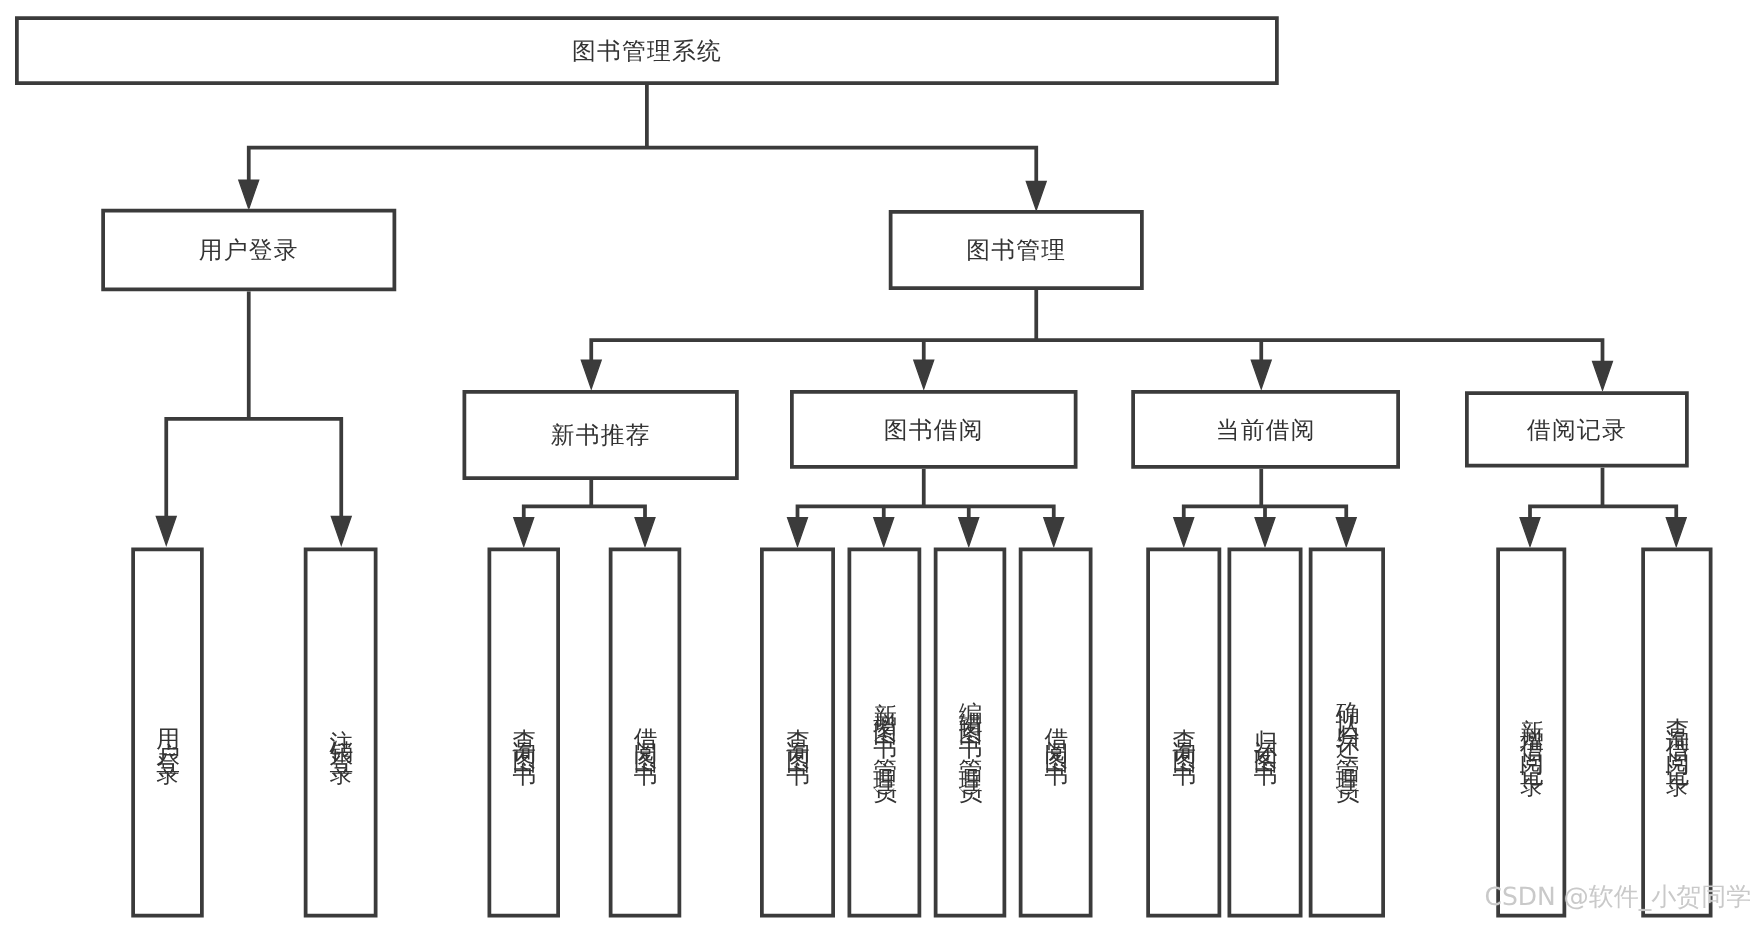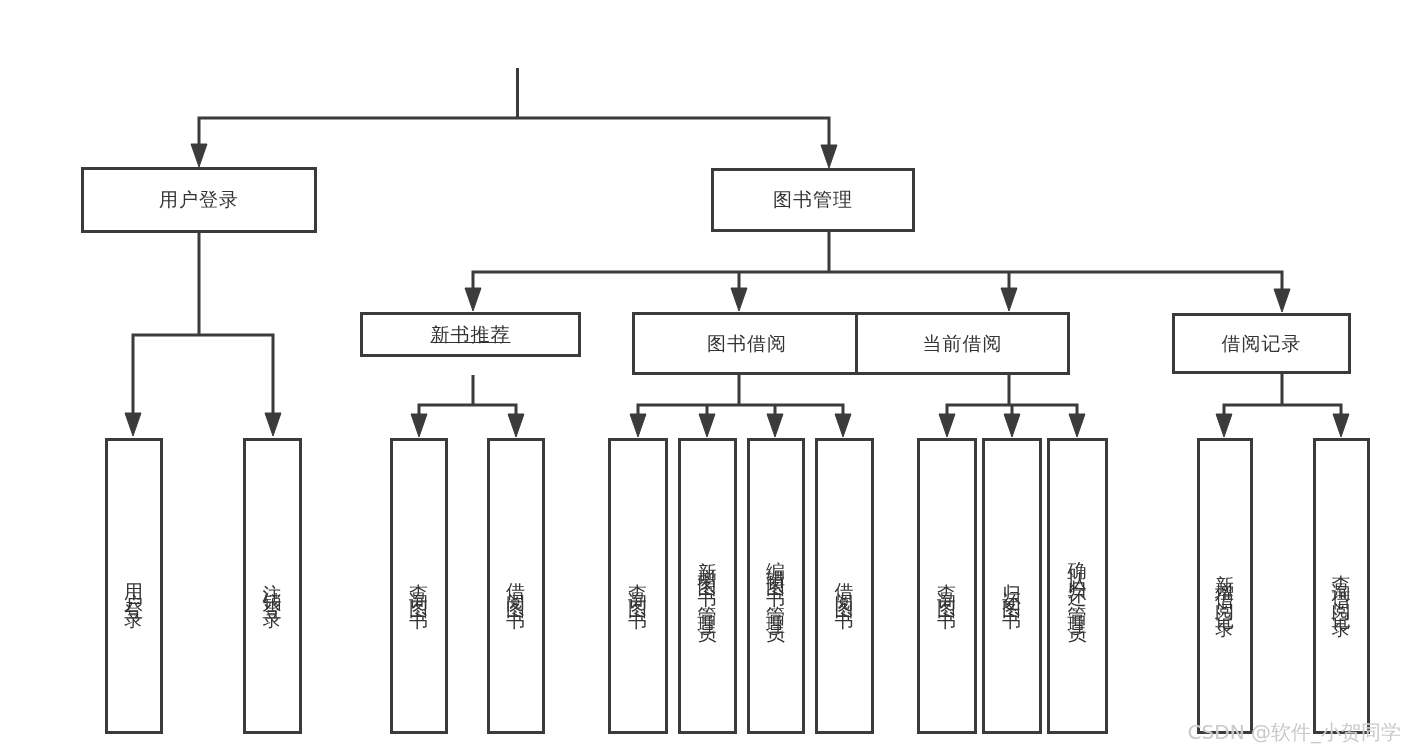--- a/index.html
+++ b/index.html
@@ -21,21 +21,21 @@
     border:3px solid var(--line);background:#fff;
     display:flex;align-items:center;justify-content:center;
     color:var(--text);text-align:center;
   }
   .h-node{font-size:19px;letter-spacing:1px;white-space:nowrap;}
   .v-node{
     writing-mode:vertical-rl;text-orientation:mixed;
     font-size:19px;letter-spacing:9px;line-height:1;
   }
   .watermark{
-    position:absolute;right:4px;bottom:1px;z-index:6;
+    position:absolute;right:4px;bottom:16px;z-index:6;
     font-size:20px;color:var(--wm);white-space:nowrap;
     text-shadow:0 0 1px rgba(255,255,255,.8);
   }
 </style>
 </head>
 <body>
 
 <div class="stage">
 
   <svg class="connectors" width="1405" height="747" viewBox="0 0 1405 747">
@@ -71,27 +71,28 @@
       <polygon points="767,414 783,414 775,437"></polygon>
       <polygon points="835,414 851,414 843,437"></polygon>
       <polygon points="939,414 955,414 947,437"></polygon>
       <polygon points="1004,414 1020,414 1012,437"></polygon>
       <polygon points="1069,414 1085,414 1077,437"></polygon>
       <polygon points="1216,414 1232,414 1224,437"></polygon>
       <polygon points="1333,414 1349,414 1341,437"></polygon>
     </g>
   </svg>
 
+  <div class="node h-node" style="left:12px;top:13px;width:1011px;height:55px;">图书管理系统</div>
 
   <div class="node h-node" style="left:81px;top:167px;width:236px;height:66px;">用户登录</div>
   <div class="node h-node" style="left:711px;top:168px;width:204px;height:64px;">图书管理</div>
 
-  <div class="node h-node" style="left:360px;top:312px;width:221px;height:45px;text-decoration:underline;">新书推荐</div>
+  <div class="node h-node" style="left:370px;top:312px;width:221px;height:72px;">新书推荐</div>
   <div class="node h-node" style="left:632px;top:312px;width:230px;height:63px;">图书借阅</div>
-  <div class="node h-node" style="left:855px;top:312px;width:215px;height:63px;">当前借阅</div>
+  <div class="node h-node" style="left:905px;top:312px;width:215px;height:63px;">当前借阅</div>
   <div class="node h-node" style="left:1172px;top:313px;width:179px;height:61px;">借阅记录</div>
 
   <div class="node v-node" style="left:105px;top:438px;width:58px;height:296px;">用户登录</div>
   <div class="node v-node" style="left:243px;top:438px;width:59px;height:296px;">注销登录</div>
 
   <div class="node v-node" style="left:390px;top:438px;width:58px;height:296px;">查询图书</div>
   <div class="node v-node" style="left:487px;top:438px;width:58px;height:296px;">借阅图书</div>
 
   <div class="node v-node" style="left:608px;top:438px;width:60px;height:296px;">查询图书</div>
   <div class="node v-node" style="left:678px;top:438px;width:59px;height:296px;">新增图书（管理员）</div>

